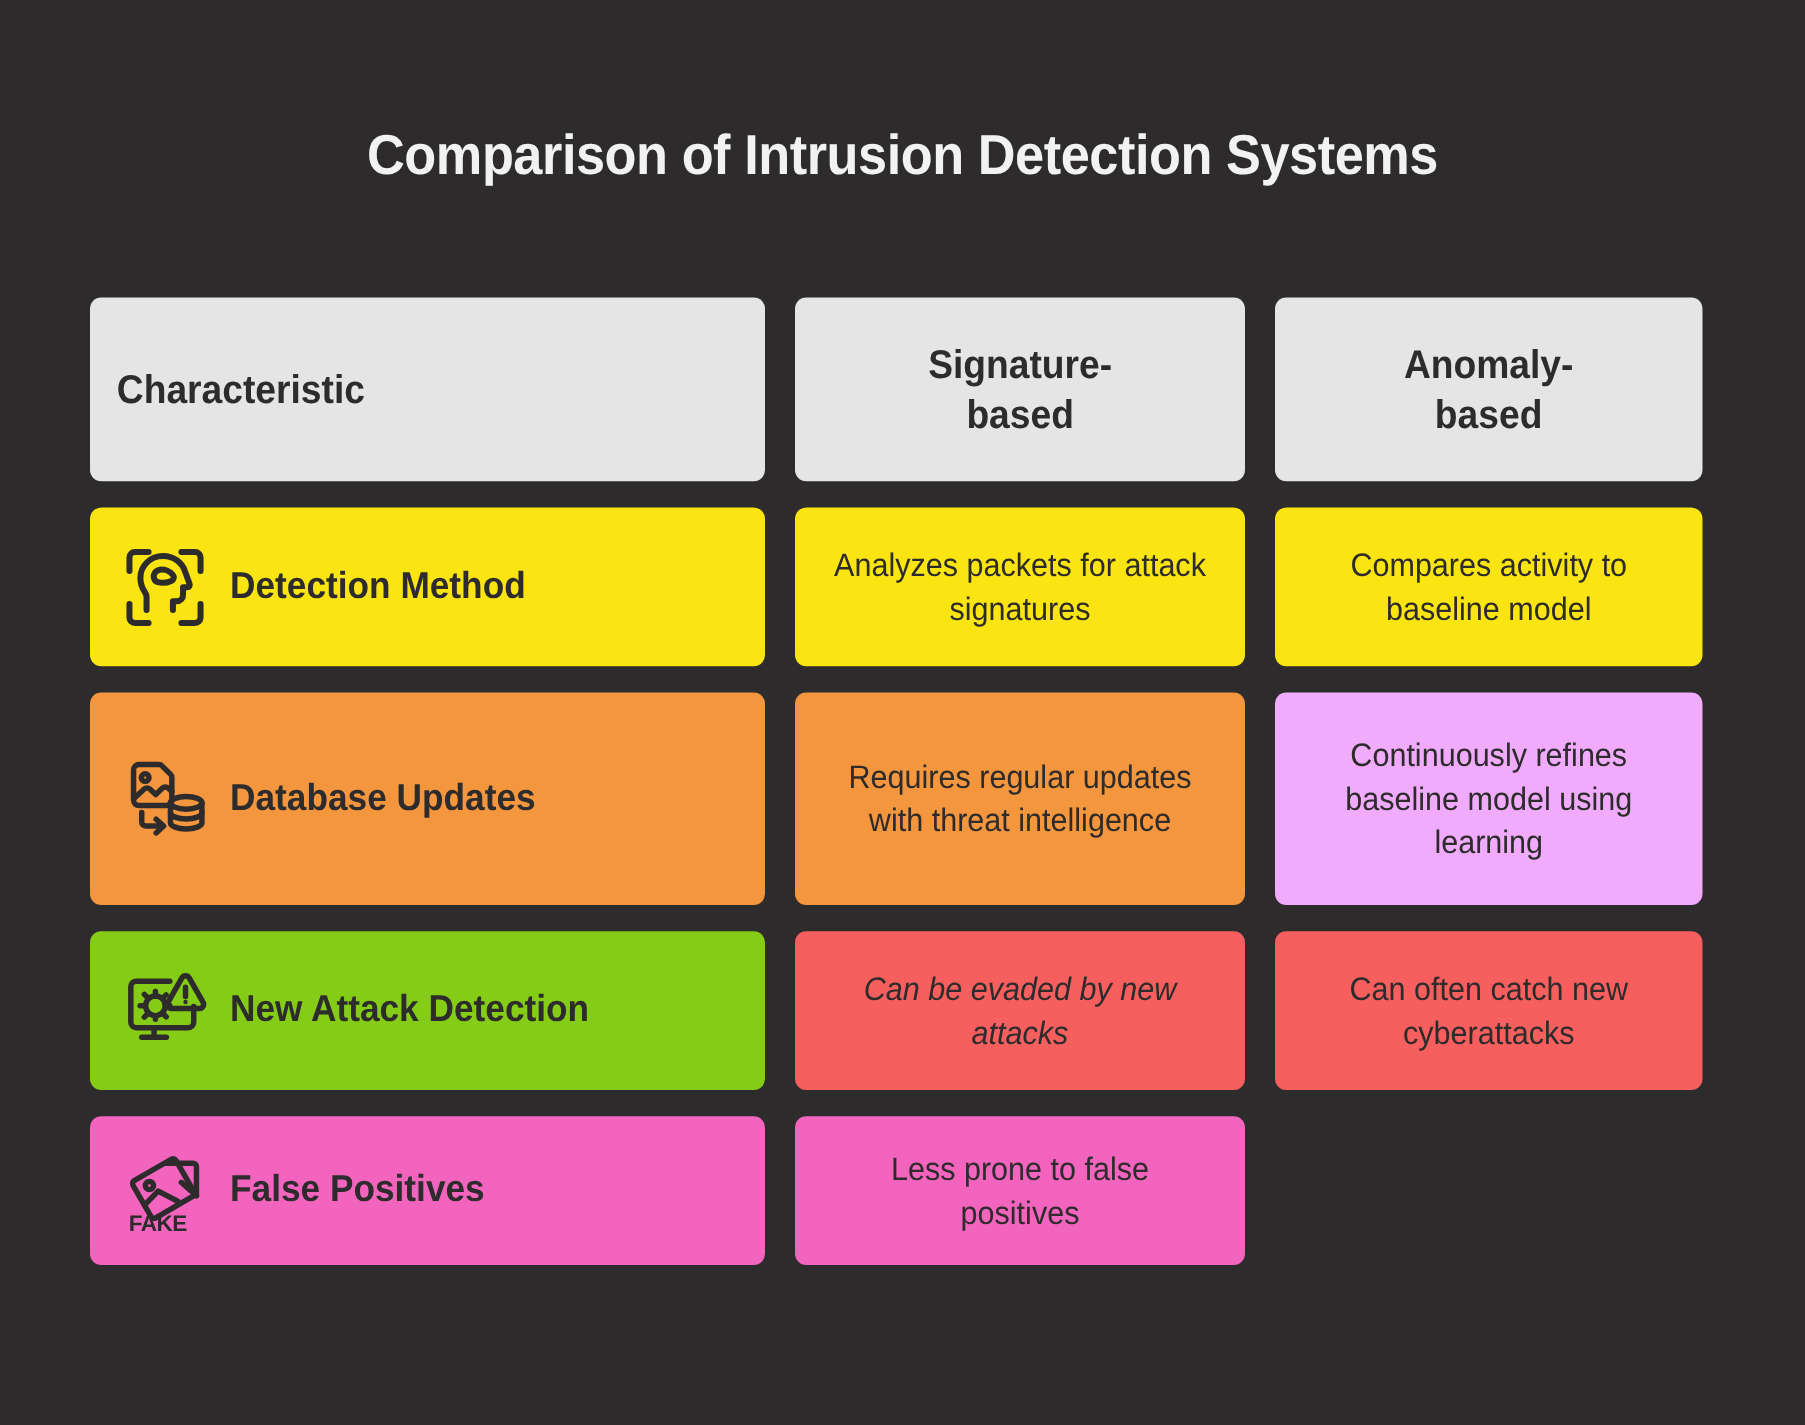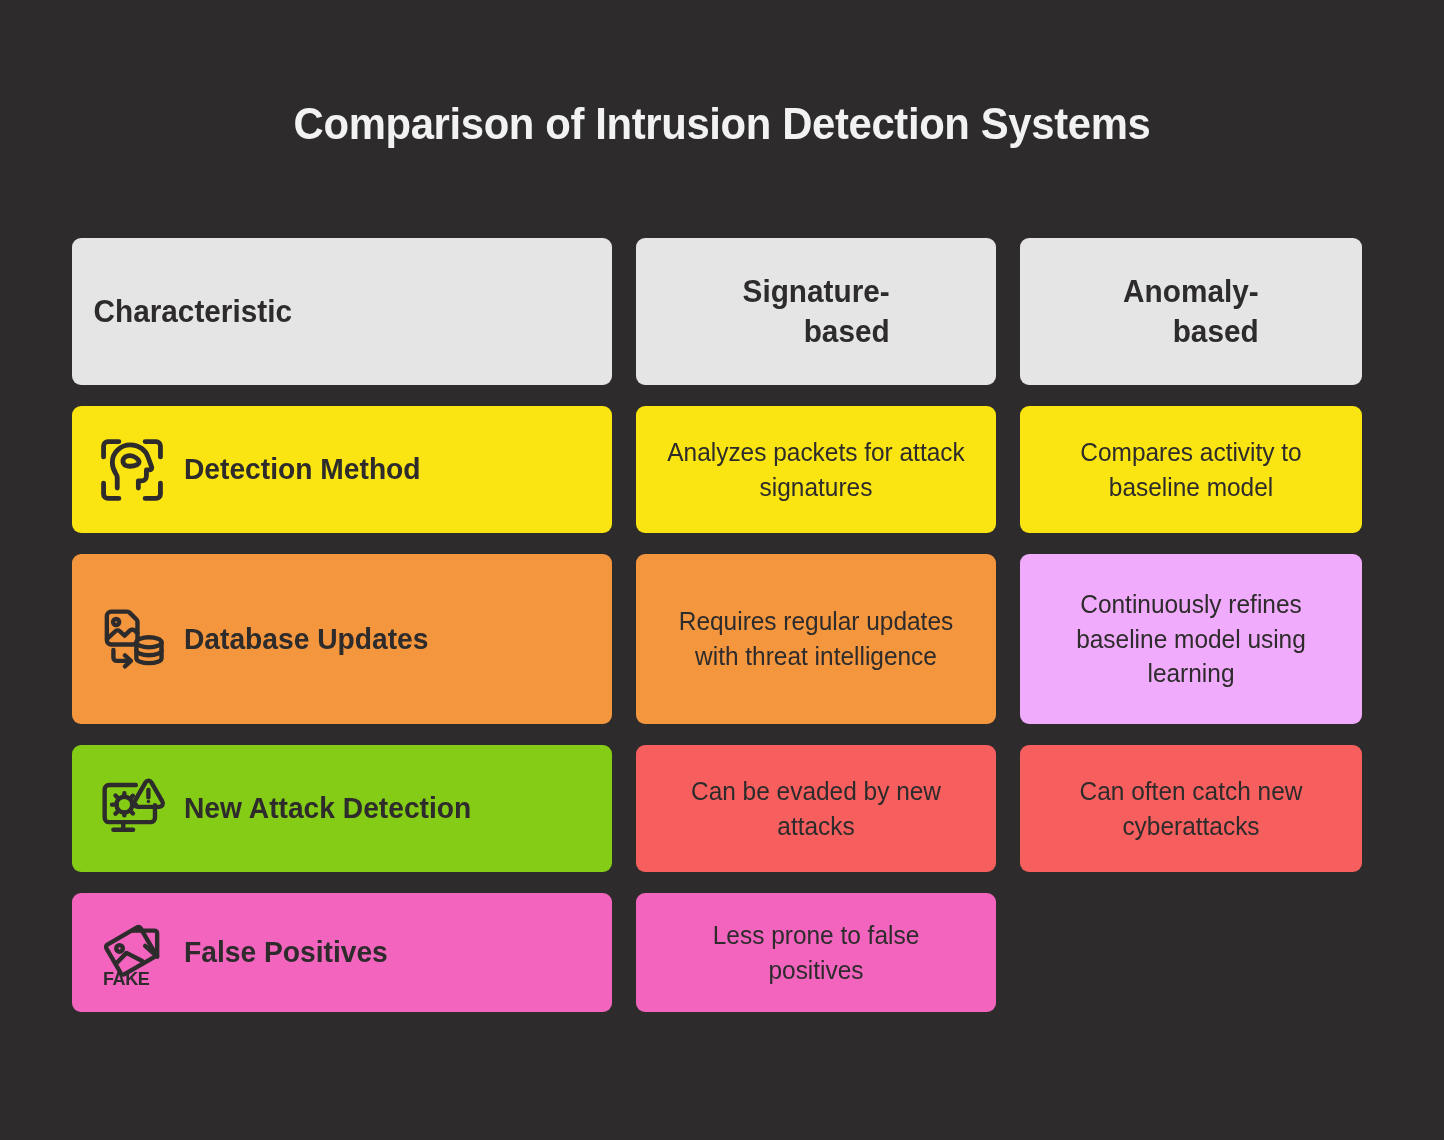--- a/index.html
+++ b/index.html
@@ -65,21 +65,21 @@
     background: #e6e5e5;
     height: 147px;
   }
   .hdr-char {
     padding-left: 14px;
     justify-content: flex-start;
     text-align: left;
   }
   .hdr-col {
     justify-content: center;
-    text-align: right;
+    text-align: center;
     padding: 0 14px;
   }
   .hdr-text {
     font-size: 32px;
     font-weight: bold;
     line-height: 1.22;
     color: #2d2b2b;
     transform: scaleX(0.93);
   }
 
@@ -219,21 +219,21 @@
           <path d="M30.4 22.4l2.4-2.4"></path>
           <path d="M19.6 33.6l-2.7 2.7"></path>
           <path d="M30.4 33.6l2.5 2.5"></path>
           <path d="M44.4 7.6a3.1 3.1 0 0 1 5.3 0l10.1 17.7a3.1 3.1 0 0 1 -2.7 4.7H37a3.1 3.1 0 0 1 -2.7-4.7z"></path>
           <path d="M47 14.5v6.8"></path>
           <circle cx="47" cy="25.2" r="1.6" fill="#2d2b2b" stroke="none"></circle>
         </svg>
       </span>
       <span class="lbl-text">New Attack Detection</span>
     </div>
-    <div class="cell val-cell r3" style="background: rgb(247, 95, 95);">
+    <div class="cell val-cell r3" style="background: rgb(247, 95, 95); font-style: italic;">
       <span class="val-text">Can be evaded by new attacks</span>
     </div>
     <div class="cell val-cell r3" style="background: rgb(247, 95, 95);">
       <span class="val-text">Can often catch new cyberattacks</span>
     </div>
 
     <div class="cell lbl-cell r4" style="background: rgb(243, 100, 190);">
       <span class="icon-wrap">
         <svg viewBox="0 0 64 64" fill="none" stroke="#2d2b2b" stroke-width="4" stroke-linecap="round" stroke-linejoin="round">
           <path d="M32 11.5h20.5a2.5 2.5 0 0 1 2.5 2.5v21.2"></path>

